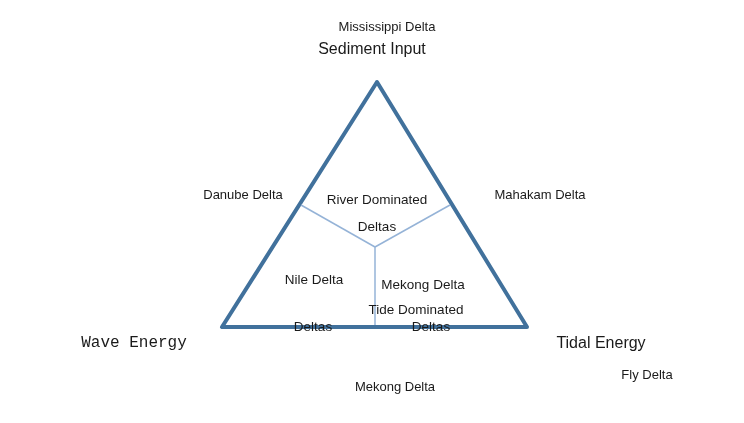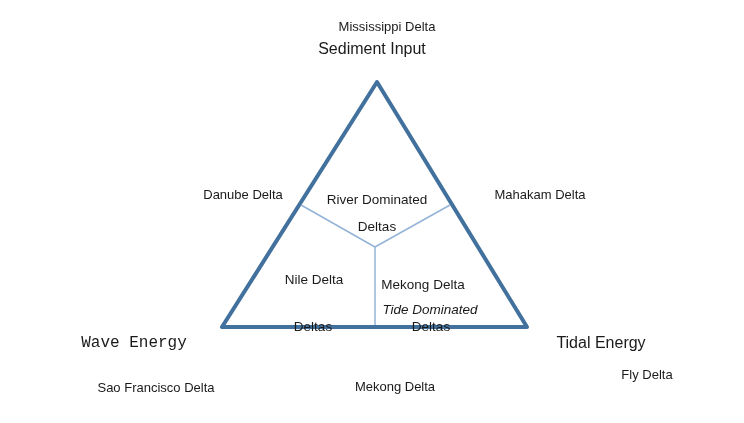--- a/index.html
+++ b/index.html
@@ -41,23 +41,22 @@
   <div class="lbl sm" style="left:227px;top:188px;">Danube Delta</div>
   <div class="lbl sm" style="left:524px;top:188px;">Mahakam Delta</div>
 
   <div class="lbl md" style="left:377px;top:172px;">River Dominated</div>
   <div class="lbl md" style="left:377px;top:199px;">Deltas</div>
 
   <div class="lbl md" style="left:314px;top:252px;text-align:center;">Nile Delta</div>
   <div class="lbl md" style="left:313px;top:299px;">Deltas</div>
 
   <div class="lbl md" style="left:423px;top:257px;">Mekong Delta</div>
-  <div class="lbl md" style="left:430px;top:282px;font-style:italic;">Tide Dominated</div>
+  <div class="lbl md" style="left:416px;top:282px;">Tide Dominated</div>
   <div class="lbl md" style="left:431px;top:299px;">Deltas</div>
 
   <div class="lbl lg" style="left:134px;top:334px;font-family:Liberation Mono, monospace;">Wave Energy</div>
   <div class="lbl lg" style="left:601px;top:334px;">Tidal Energy</div>
 
-  <div class="lbl sm" style="left:140px;top:381px;">Sao Francisco Delta</div>
   <div class="lbl sm" style="left:379px;top:380px;">Mekong Delta</div>
   <div class="lbl sm" style="left:631px;top:368px;">Fly Delta</div>
 
 </div>
 
 </body></html>

